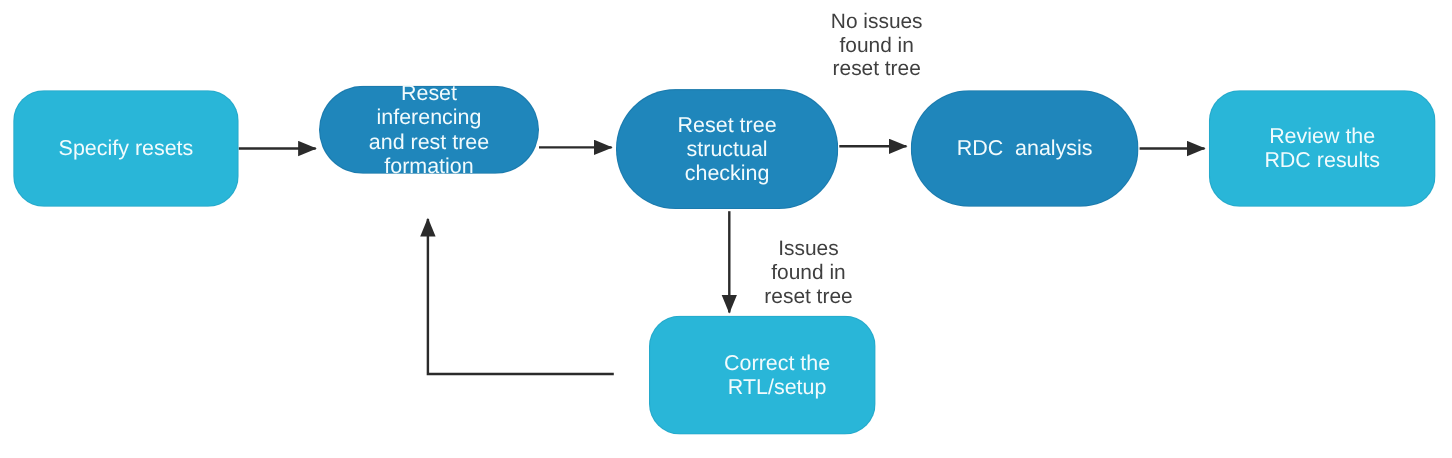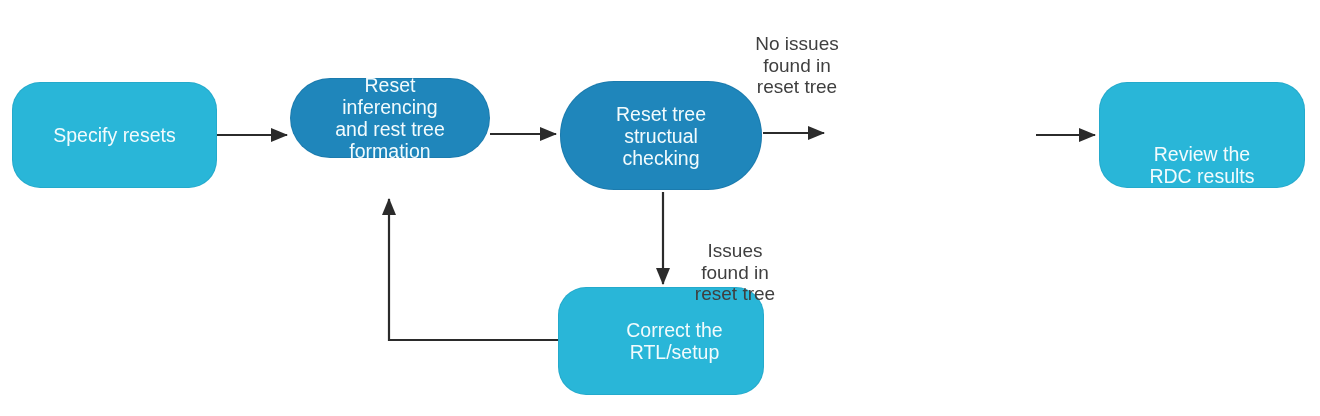--- a/index.html
+++ b/index.html
@@ -62,21 +62,20 @@
     background: var(--node-dark);
     border: 1px solid rgba(0, 50, 85, 0.12);
   }
   .edge-label {
     position: absolute;
     color: var(--label-text);
     font-size: 19px;
     line-height: 21.5px;
     text-align: center;
     white-space: pre-wrap;
-    margin-top: 24px;
   }
 </style>
 </head>
 <body>
 
 <div class="canvas">
 
   <svg class="edges-layer" viewBox="0 0 1320 416" xmlns="http://www.w3.org/2000/svg">
     <defs>
       <marker id="ah" markerUnits="userSpaceOnUse" markerWidth="20" markerHeight="18" refX="16" refY="7" orient="auto">
@@ -101,27 +100,30 @@
 and rest tree
 formation</span>
   </div>
 
   <div class="node dark" style="left:560px; top:81px; width:202px; height:109px; border-radius:54px;">
     <span class="node-label">Reset tree
 structual
 checking</span>
   </div>
 
+  <div class="node dark" style="left:828px; top:82px; width:207px; height:106px; border-radius:53px;">
+    <span class="node-label">RDC  analysis</span>
+  </div>
 
-  <div class="node light" style="left:1099px; top:82px; width:206px; height:106px;align-items:flex-end;">
+  <div class="node light" style="left:1099px; top:82px; width:206px; height:106px;">
     <span class="node-label">Review the
 RDC results</span>
   </div>
 
-  <div class="node light" style="left:558px; top:287px; width:206px; height:108px;padding-left:27px;">
+  <div class="node light" style="left:590px; top:287px; width:206px; height:108px;padding-left:27px;">
     <span class="node-label">Correct the
 RTL/setup</span>
   </div>
 
   <div class="edge-label" style="left:727px; top:9px; width:140px;">No issues
 found in
 reset tree</div>
 
   <div class="edge-label" style="left:665px; top:216px; width:140px;">Issues
 found in

